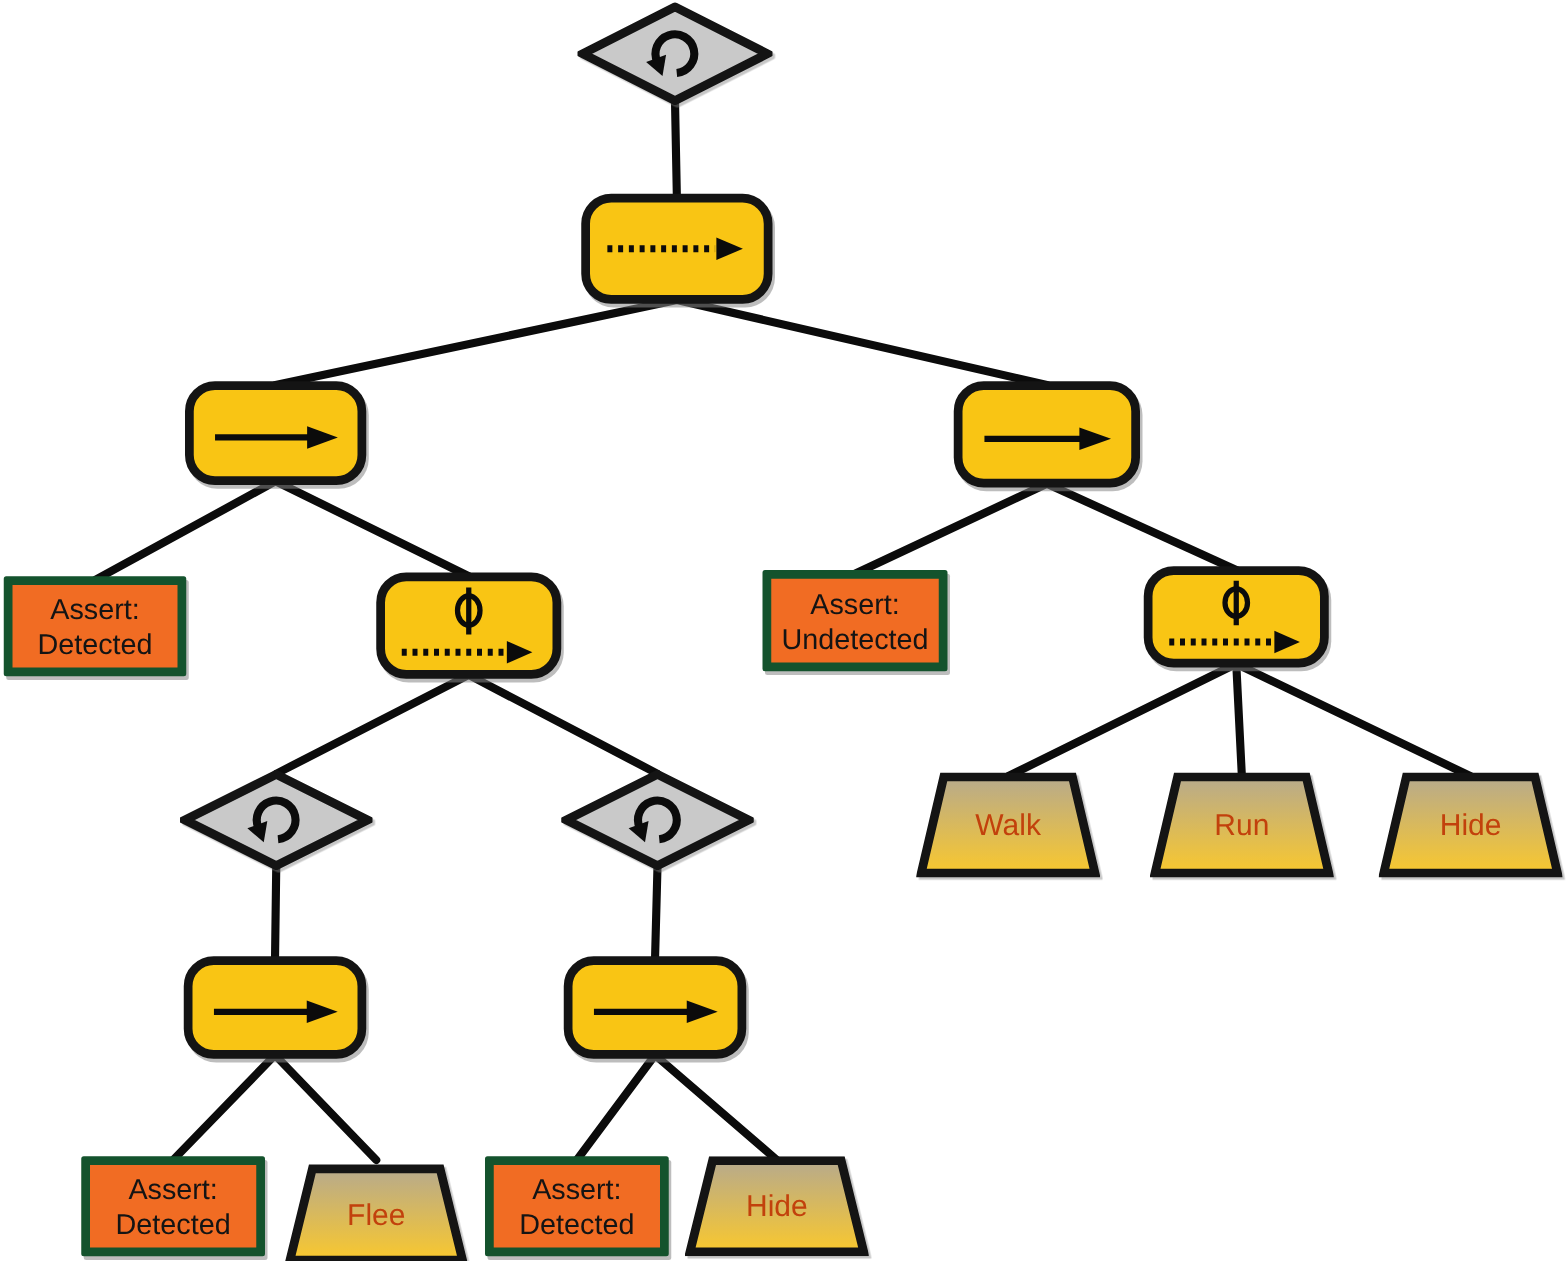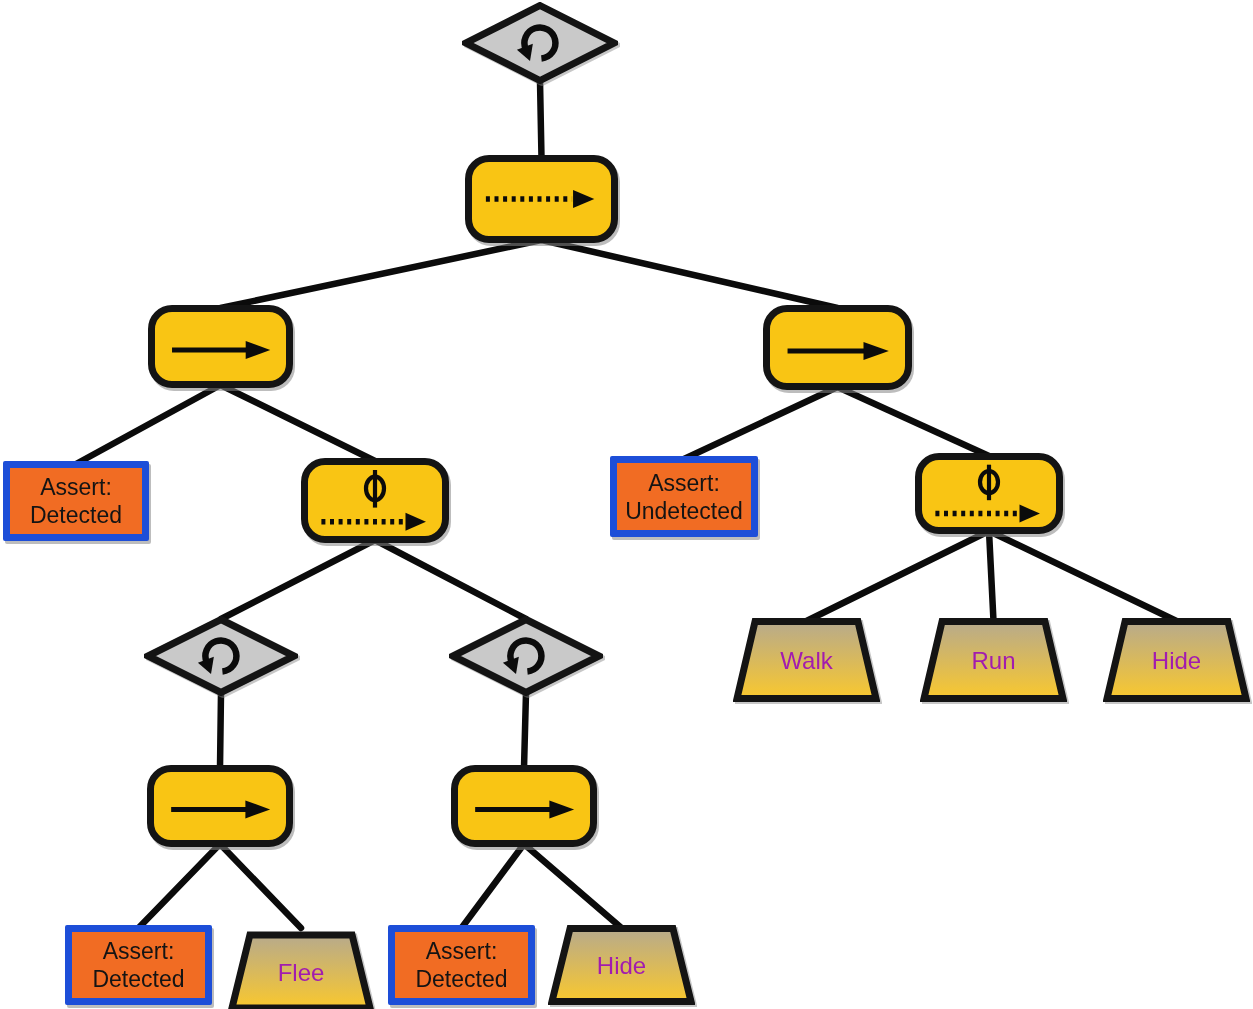--- a/index.html
+++ b/index.html
@@ -5,29 +5,29 @@
   html,body{margin:0;padding:0;background:#ffffff;}
   #diagram{position:relative;width:1253px;height:1009px;overflow:hidden;
            font-family:"Liberation Sans",sans-serif;background:#ffffff;}
   #edges{position:absolute;left:0;top:0;z-index:1;}
   .node{position:absolute;box-sizing:border-box;z-index:2;}
   .node svg{display:block;width:100%;height:100%;}
   .kind-seq,.kind-memseq,.kind-phi{
      border:7px solid #141414;border-radius:24px;
      box-shadow:2px 3px 0 rgba(135,135,135,.55);}
   .kind-condition{
-     border:7px solid #1d4ed8;border-radius:2px;
+     border:7px solid #14532d;border-radius:2px;
      box-shadow:2px 3px 0 rgba(135,135,135,.55);
      display:flex;flex-direction:column;align-items:center;justify-content:center;
      font-size:23px;line-height:28px;color:#141414;text-align:center;}
   .kind-loop,.kind-action{background:transparent;}
   .kind-loop svg,.kind-action svg{filter:drop-shadow(2px 2px 0 rgba(130,130,130,.45));}
   .trap-label{position:absolute;left:0;top:0;right:0;bottom:0;
      display:flex;align-items:center;justify-content:center;
-     font-size:24px;color:#a21caf;padding-top:2px;}
+     font-size:24px;color:#c2410c;padding-top:2px;}
 </style>
 </head>
 <body>
 
 <div id="diagram">
   <svg id="edges" width="1253" height="1009" viewBox="0 0 1253 1009">
       <line x1="540" y1="81" x2="541.5" y2="158" stroke="#0B0B0B" stroke-width="6.5" stroke-linecap="round"></line>
       <line x1="541.5" y1="240" x2="220.5" y2="308" stroke="#0B0B0B" stroke-width="6.5" stroke-linecap="round"></line>
       <line x1="541.5" y1="240" x2="837.5" y2="308" stroke="#0B0B0B" stroke-width="6.5" stroke-linecap="round"></line>
       <line x1="220.5" y1="385" x2="76" y2="464" stroke="#0B0B0B" stroke-width="6.5" stroke-linecap="round"></line>

